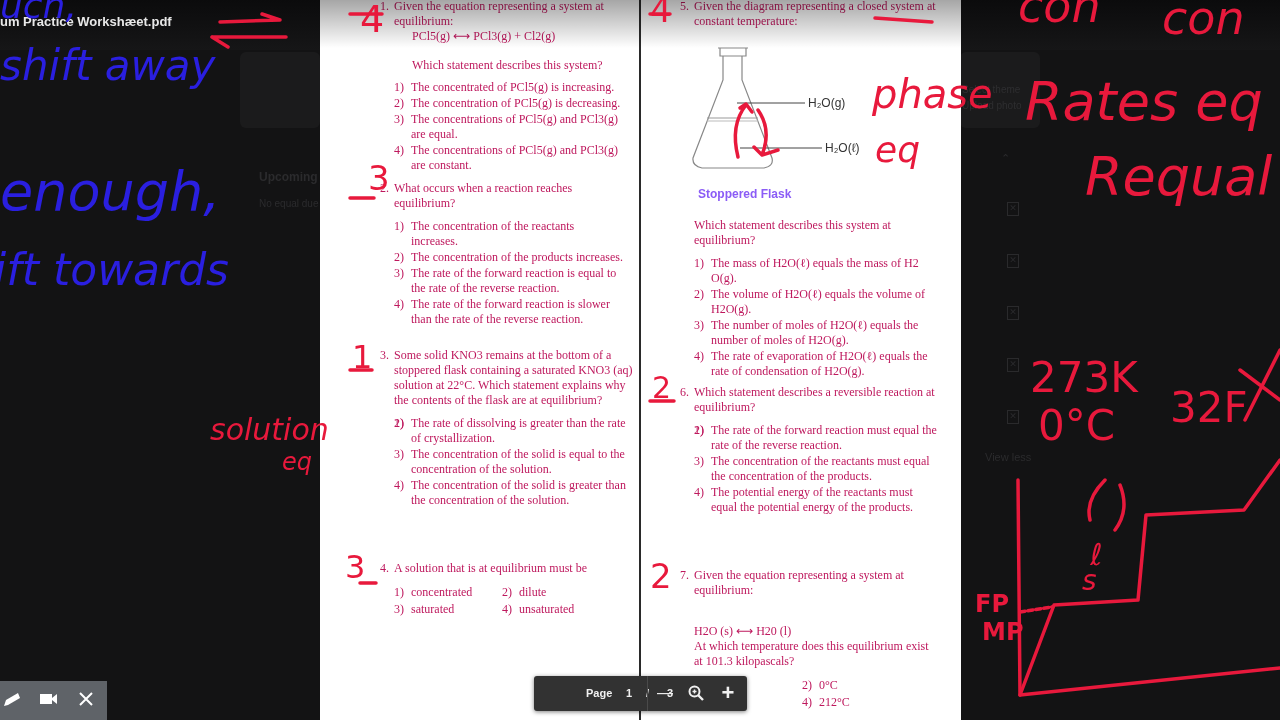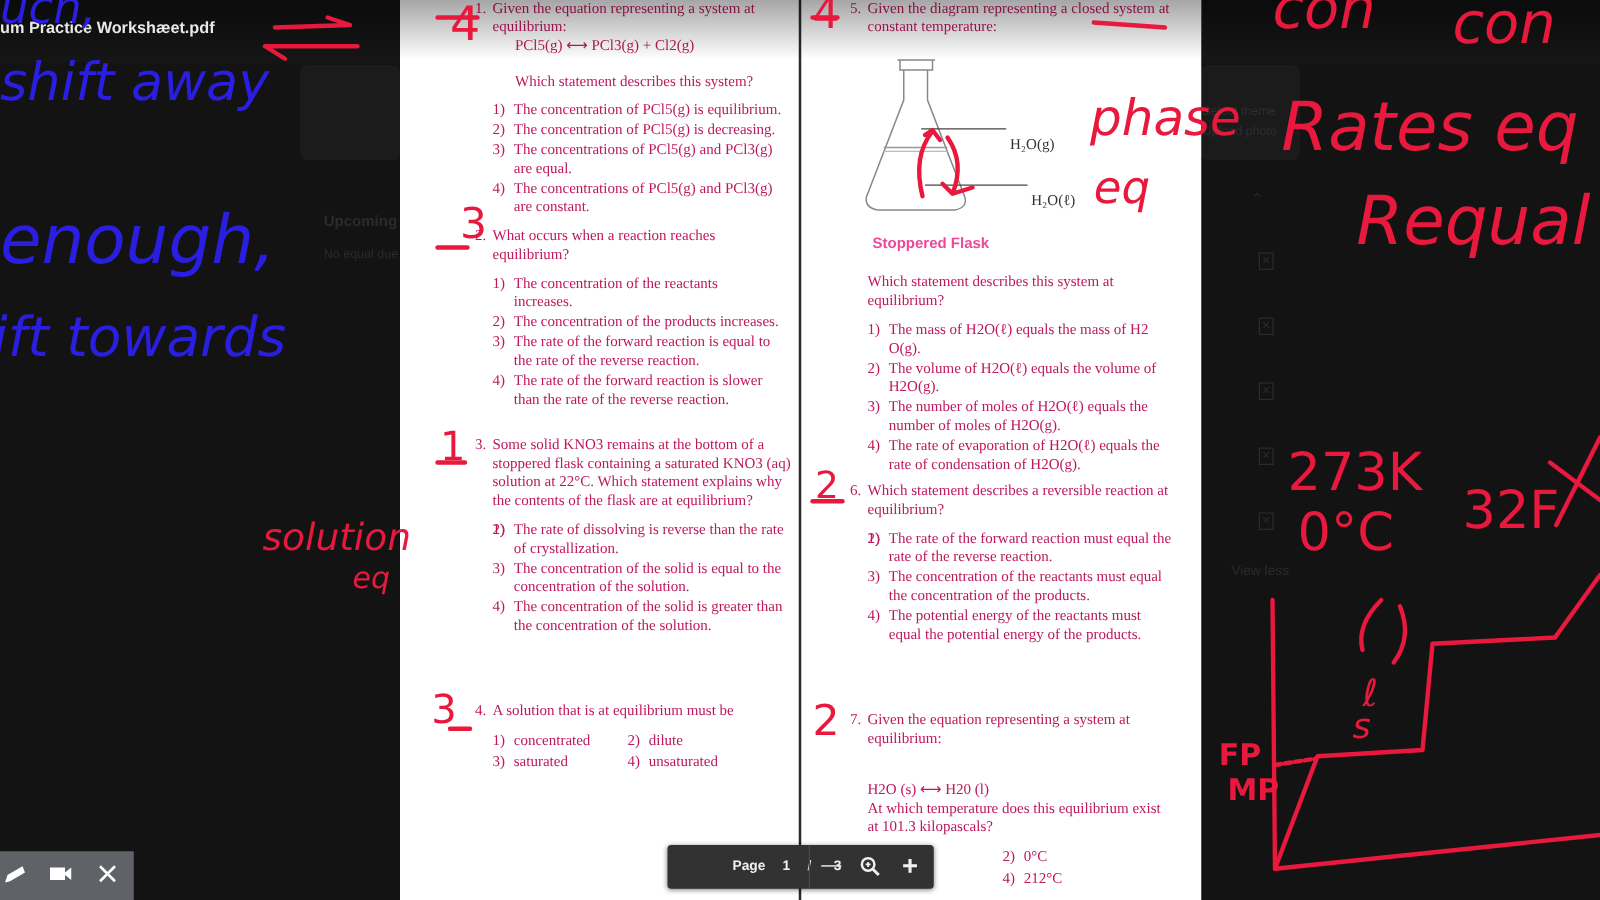--- a/index.html
+++ b/index.html
@@ -22,22 +22,22 @@
   .q .stem { display:block; }
   .q .eq { display:block; padding-left:18px; }
   .q .sub { display:block; margin-top:13px; padding-left:18px; }
   .opt { position:relative; padding-left:17px; margin-top:1px; }
   .opt .on { position:absolute; left:0; top:0; }
   .opts { margin-top:8px; }
   .grid2 { display:grid; grid-template-columns:108px 110px; margin-top:8px; row-gap:1px; }
   .grid2 .opt { padding-left:17px; }
 
   .flask-wrap { position:absolute; left:380px; top:44px; width:200px; height:160px; }
-  .flask-caption { position:absolute; left:59px; top:186px; font-family:"Liberation Sans", sans-serif; font-size:12px; font-weight:bold; color:#ec4899; }
-  .flask-label { position:absolute; font-family:Liberation Serif, serif; font-size:12px; color:#333;margin-top:12px; }
+  .flask-caption { position:absolute; left:59px; top:186px; font-family:"Liberation Sans", sans-serif; font-size:12px; font-weight:bold; color:#8b5cf6; }
+  .flask-label { position:absolute; font-family:Liberation Sans, sans-serif; font-size:12px; color:#333; }
 
   .pager { position:absolute; left:534px; top:676px; width:213px; height:35px; background:#323232; border-radius:3px; box-shadow:0 1px 4px rgba(0,0,0,0.5); color:#f0f0f0; font-family:"Liberation Sans", sans-serif; font-size:11px; font-weight:bold; z-index:5; }
   .pager .lbl { position:absolute; top:11px;padding-left:43px; }
   .pager .sep { position:absolute; left:113px; top:0; width:1px; height:35px; background:#4a4a4a; }
   .pager .btn { position:absolute; top:5px; width:24px; height:24px; text-align:center; line-height:24px; font-size:16px; font-weight:normal; cursor:pointer; }
 
   .meet-bar { position:absolute; left:0; top:681px; width:107px; height:39px; background:#5f6368; z-index:5; }
   .meet-bar .mb { position:absolute; top:8px; width:22px; height:22px; cursor:pointer; }
 
   .ink { position:absolute; inset:0; z-index:4; pointer-events:none; }
@@ -69,21 +69,21 @@
 
 <div class="page">
   <div class="col-divider"></div>
 
   <div class="q" style="left:74px;top:-1px;width:240px">
     <span class="num">1.</span>
     <span class="stem">Given the equation representing a system at equilibrium:</span>
     <span class="eq">PCl5(g) ⟷ PCl3(g) + Cl2(g)</span>
     <span class="sub" style="margin-top:14px">Which statement describes this system?</span>
     <div class="opts" style="margin-top:7px">
-      <div class="opt"><span class="on">1)</span><span>The concentration of PCl5(g) is equilibrium.</span></div>
+      <div class="opt"><span class="on">1)</span><span>The concentrated of PCl5(g) is increasing.</span></div>
       <div class="opt"><span class="on">2)</span><span>The concentration of PCl5(g) is decreasing.</span></div>
       <div class="opt"><span class="on">3)</span><span>The concentrations of PCl5(g) and PCl3(g) are equal.</span></div>
       <div class="opt"><span class="on">4)</span><span>The concentrations of PCl5(g) and PCl3(g) are constant.</span></div>
     </div>
   </div>
 
   <div class="q" style="left:74px;top:181px;width:230px">
     <span class="num">2.</span>
     <span class="stem">What occurs when a reaction reaches equilibrium?</span>
     <div class="opts">
@@ -92,21 +92,21 @@
       <div class="opt"><span class="on">3)</span><span>The rate of the forward reaction is equal to the rate of the reverse reaction.</span></div>
       <div class="opt"><span class="on">4)</span><span>The rate of the forward reaction is slower than the rate of the reverse reaction.</span></div>
     </div>
   </div>
 
   <div class="q" style="left:74px;top:348px;width:244px">
     <span class="num">3.</span>
     <span class="stem">Some solid KNO3 remains at the bottom of a stoppered flask containing a saturated KNO3 (aq) solution at 22°C. Which statement explains why the contents of the flask are at equilibrium?</span>
     <div class="opts">
       <div class="opt"><span class="on">1)</span></div>
-      <div class="opt"><span class="on">2)</span><span>The rate of dissolving is reverse than the rate of crystallization.</span></div>
+      <div class="opt"><span class="on">2)</span><span>The rate of dissolving is greater than the rate of crystallization.</span></div>
       <div class="opt"><span class="on">3)</span><span>The concentration of the solid is equal to the concentration of the solution.</span></div>
       <div class="opt"><span class="on">4)</span><span>The concentration of the solid is greater than the concentration of the solution.</span></div>
     </div>
   </div>
 
   <div class="q" style="left:74px;top:561px;width:240px">
     <span class="num">4.</span>
     <span class="stem">A solution that is at equilibrium must be</span>
     <div class="grid2">
       <div class="opt"><span class="on">1)</span><span>concentrated</span></div>

